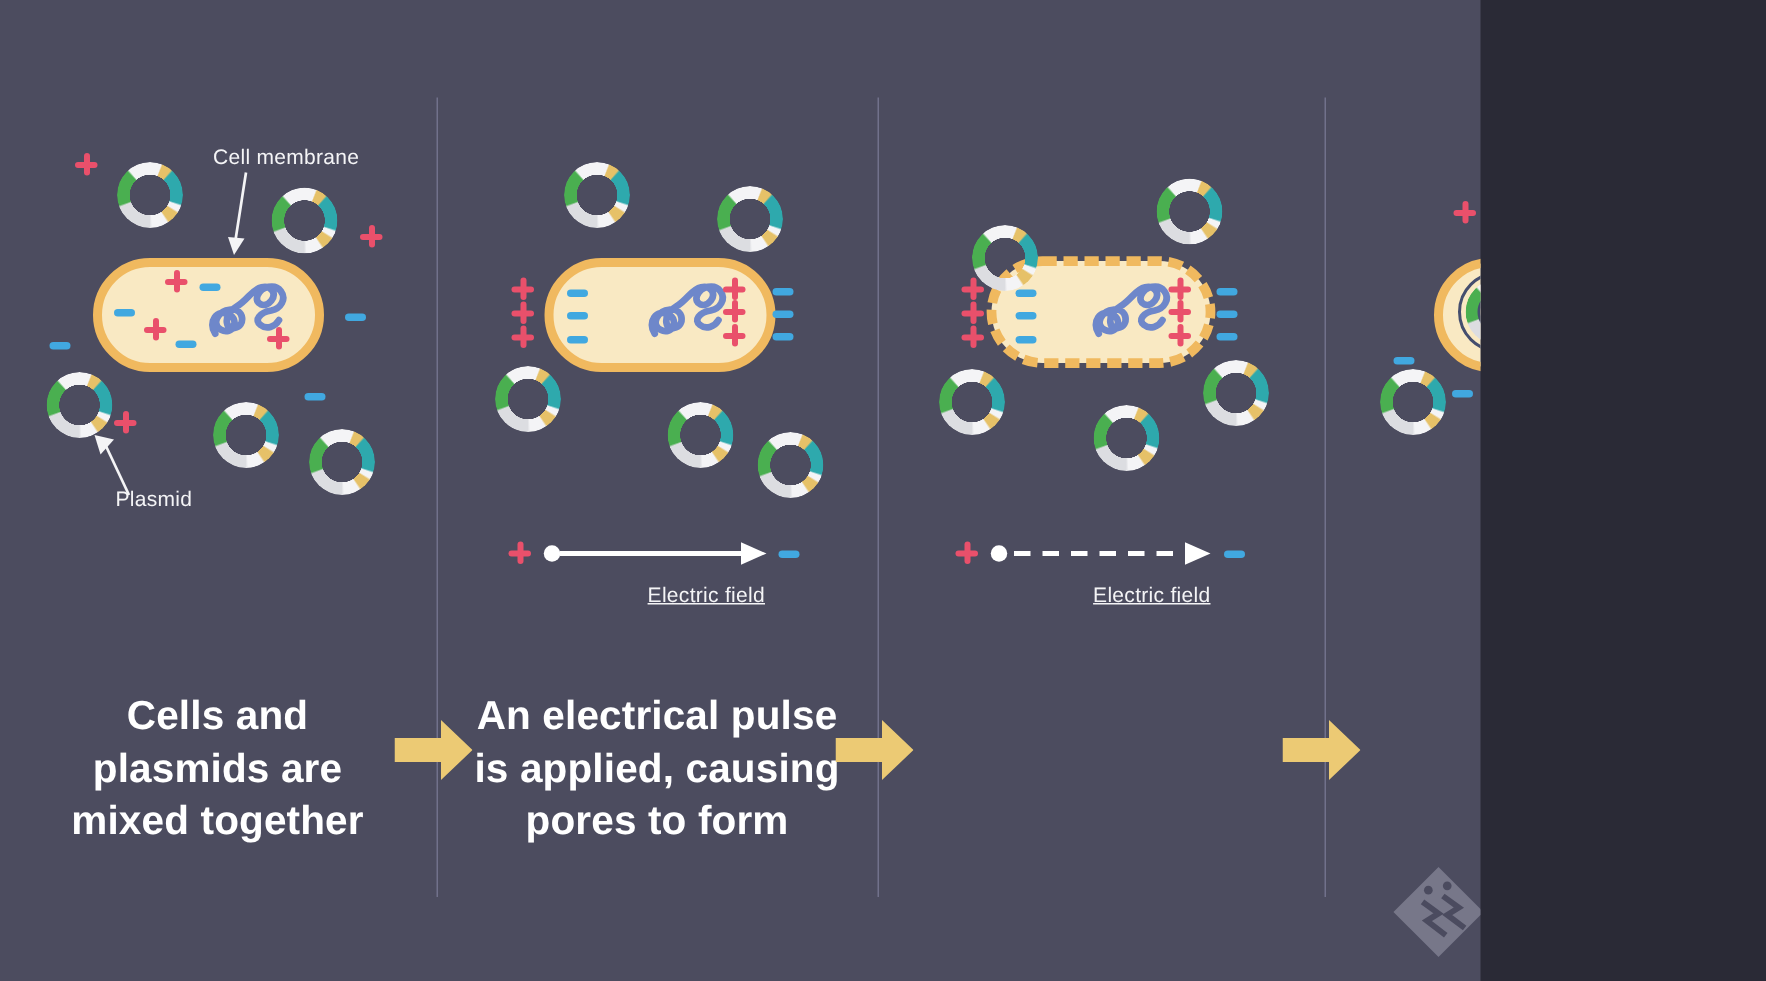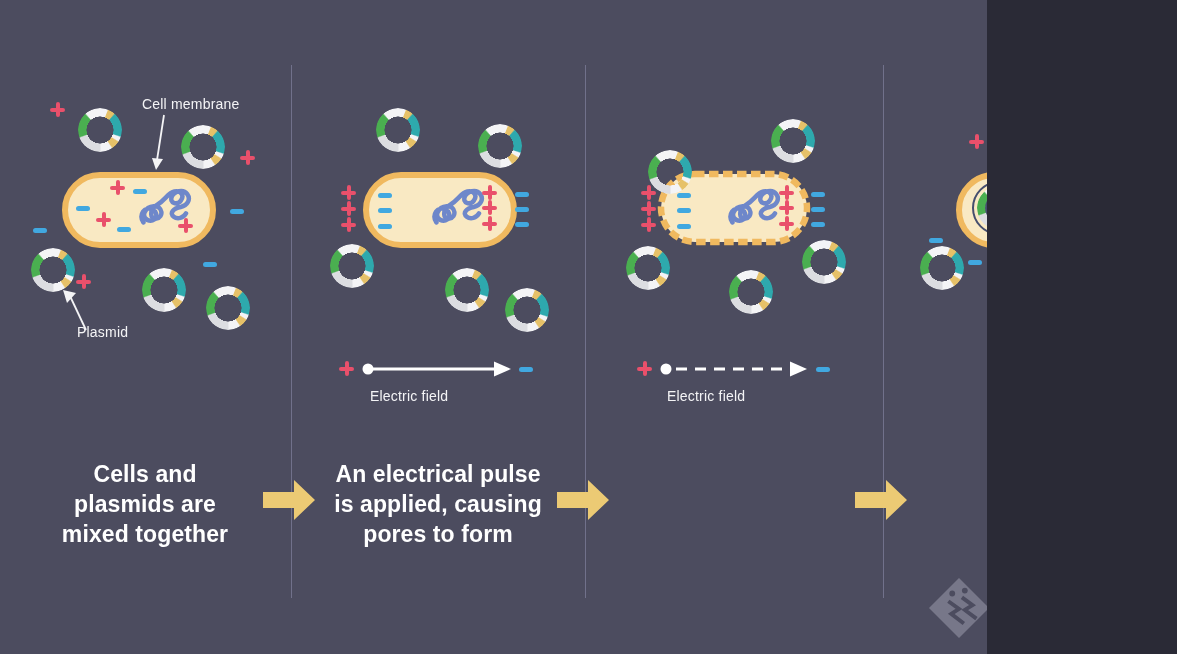--- a/index.html
+++ b/index.html
@@ -44,25 +44,25 @@
   .plus::after{left:0;top:5.5px;width:15px;height:4.2px;}
   .minus{position:absolute;width:14px;height:4.6px;background:var(--minus,#41a8e0);border-radius:2.5px;}
 
   .dna{position:absolute;width:58px;height:42px;stroke:var(--dna,#6e87ca);fill:none;
        stroke-width:7;stroke-linecap:round;stroke-linejoin:round;}
 
   .small-label{
     position:absolute;color:var(--text,#f4f4f6);font-size:14px;letter-spacing:.2px;
     white-space:nowrap;
   }
-  .efield-label{width:140px;text-align:left;}
+  .efield-label{width:140px;text-align:right;text-decoration:underline;}
 
   .caption{
     position:absolute;top:460px;width:264px;text-align:center;
-    color:var(--captionText,#fff);font-size:23px;font-weight:bold;
+    color:var(--captionText,#fff);font-size:27px;font-weight:bold;
     line-height:1.3;white-space:pre-line;letter-spacing:.1px;
   }
   .flow-arrow{position:absolute;top:477px;width:52px;height:46px;}
   .flow-arrow polygon{fill:var(--arrowYellow,#ecca74);}
 
   .pointer{position:absolute;overflow:visible;}
   .pointer line{stroke:var(--text,#f4f4f6);stroke-width:1.8;}
   .pointer polygon{fill:var(--text,#f4f4f6);}
 
   .efield{position:absolute;width:152px;height:20px;}

